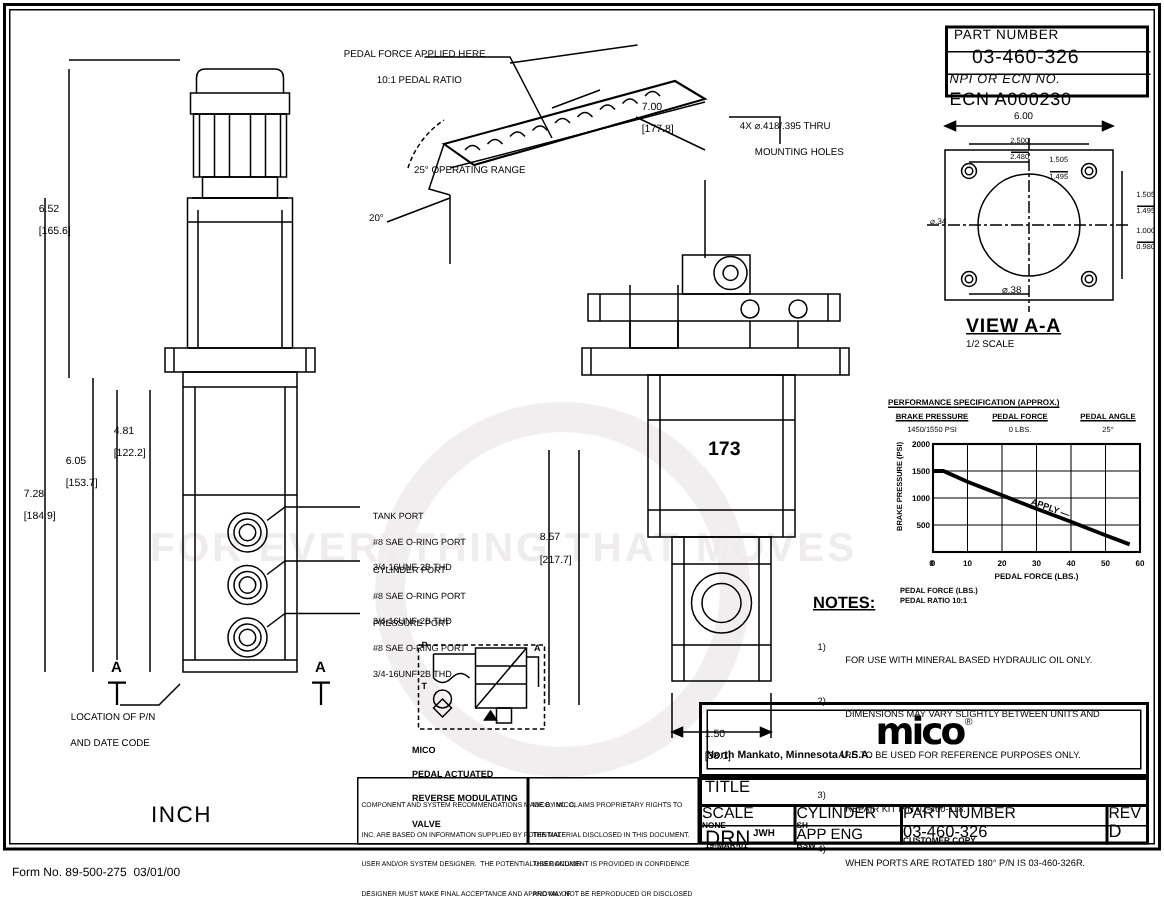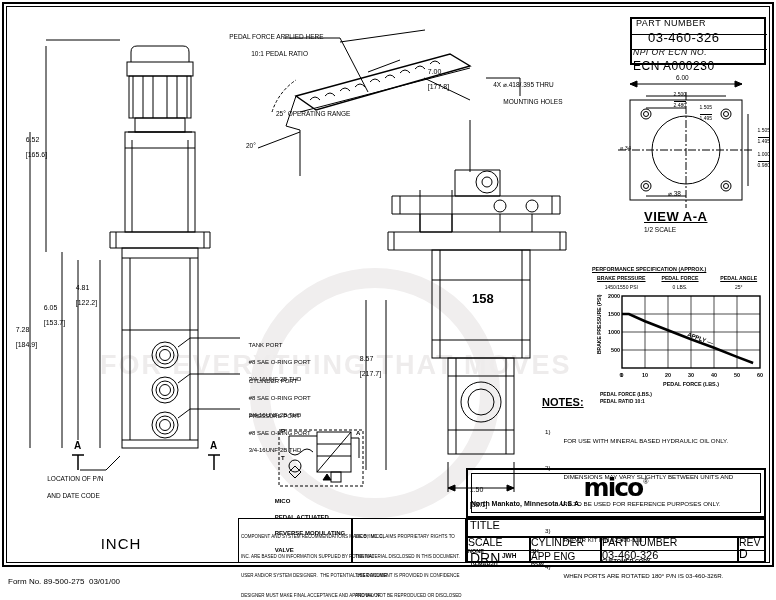--- a/index.html
+++ b/index.html
@@ -216,21 +216,21 @@
   <div class="t" style="left:486px;top:72px;font-size:6.5px;line-height:1.35;">
     <span>4X ⌀.418/.395 THRU</span><br>
     <span style="margin-left:10px">MOUNTING HOLES</span>
   </div>
   <div class="t" style="left:40px;top:466px;font-size:6.5px;line-height:1.35;">
     <span>LOCATION OF P/N</span><br>
     <span>AND DATE CODE</span>
   </div>
   <div class="t" style="left:74px;top:440px;font-size:10px;font-weight:bold;">A</div>
   <div class="t" style="left:210px;top:440px;font-size:10px;font-weight:bold;">A</div>
-  <div class="t" style="left:472px;top:292px;font-size:13px;font-weight:bold;">158</div>
+  <div class="t" style="left:472px;top:292px;font-size:13px;font-weight:bold;">173</div>
 
   <div class="t" style="left:242px;top:333px;font-size:6px;line-height:1.4;">
     <span>TANK PORT</span><br>
     <span>#8 SAE O-RING PORT</span><br>
     <span>3/4-16UNF-2B THD</span>
   </div>
   <div class="t" style="left:242px;top:369px;font-size:6px;line-height:1.4;">
     <span>CYLINDER PORT</span><br>
     <span>#8 SAE O-RING PORT</span><br>
     <span>3/4-16UNF-2B THD</span>

